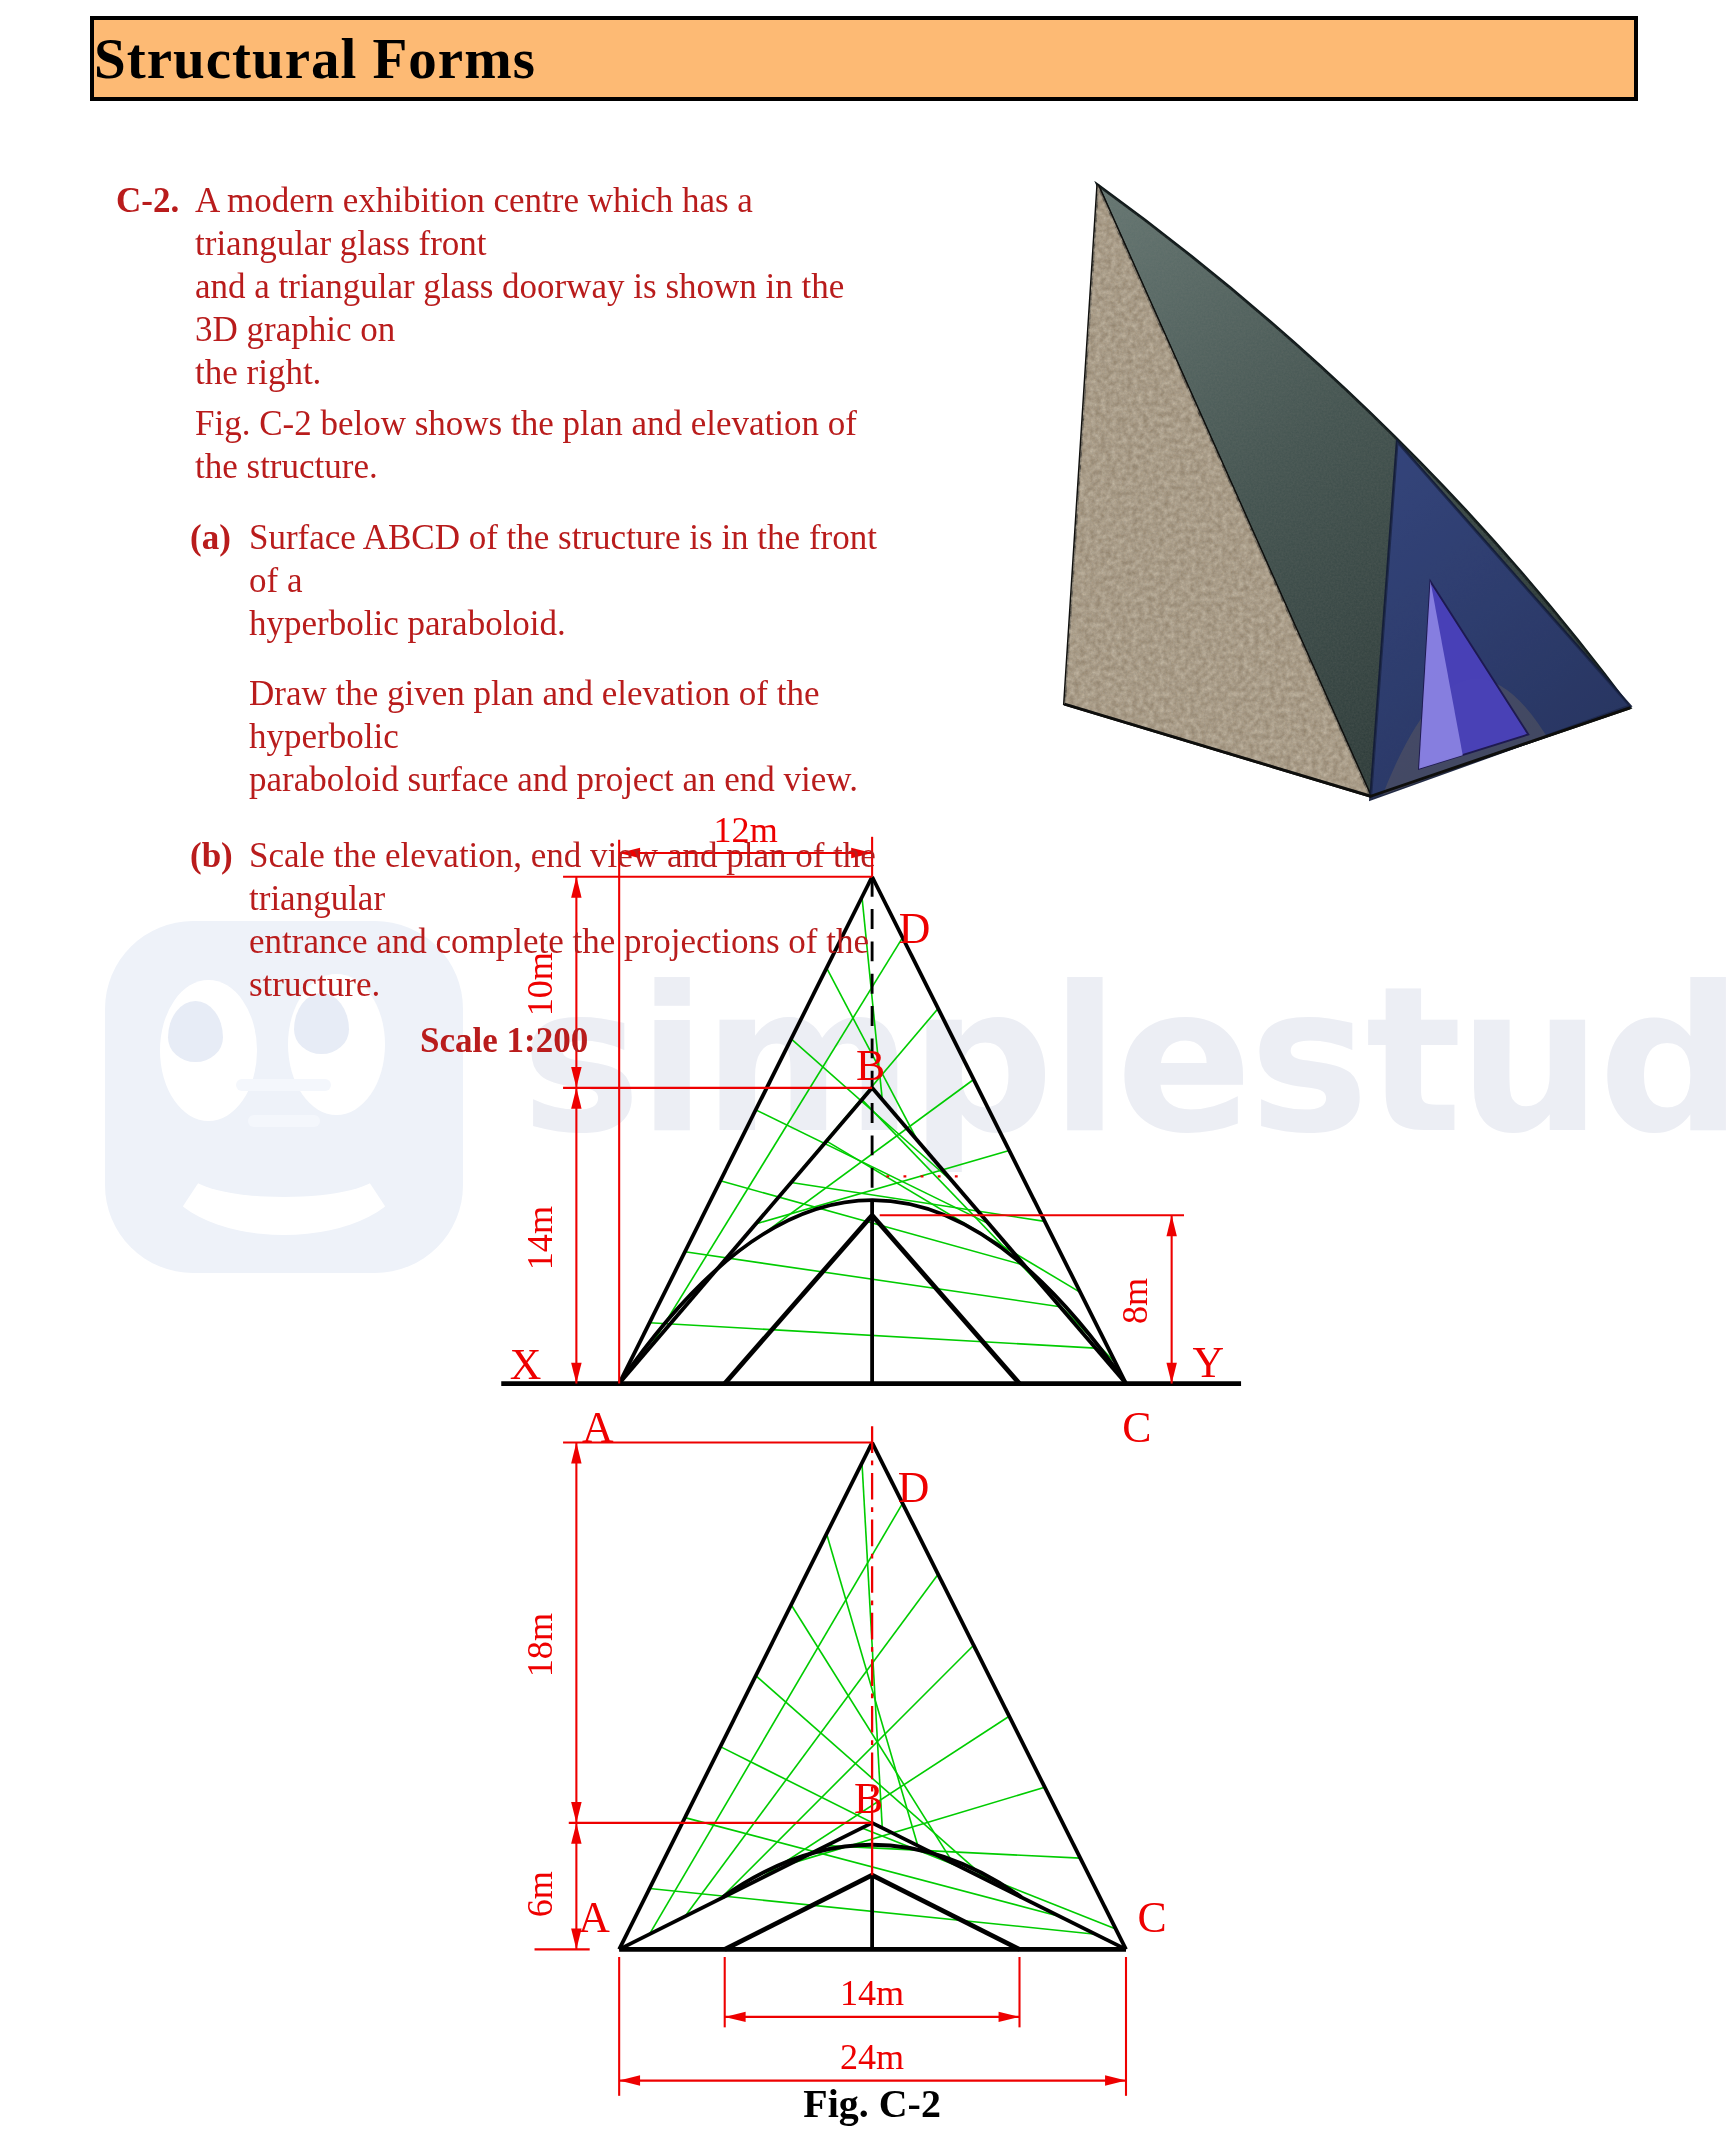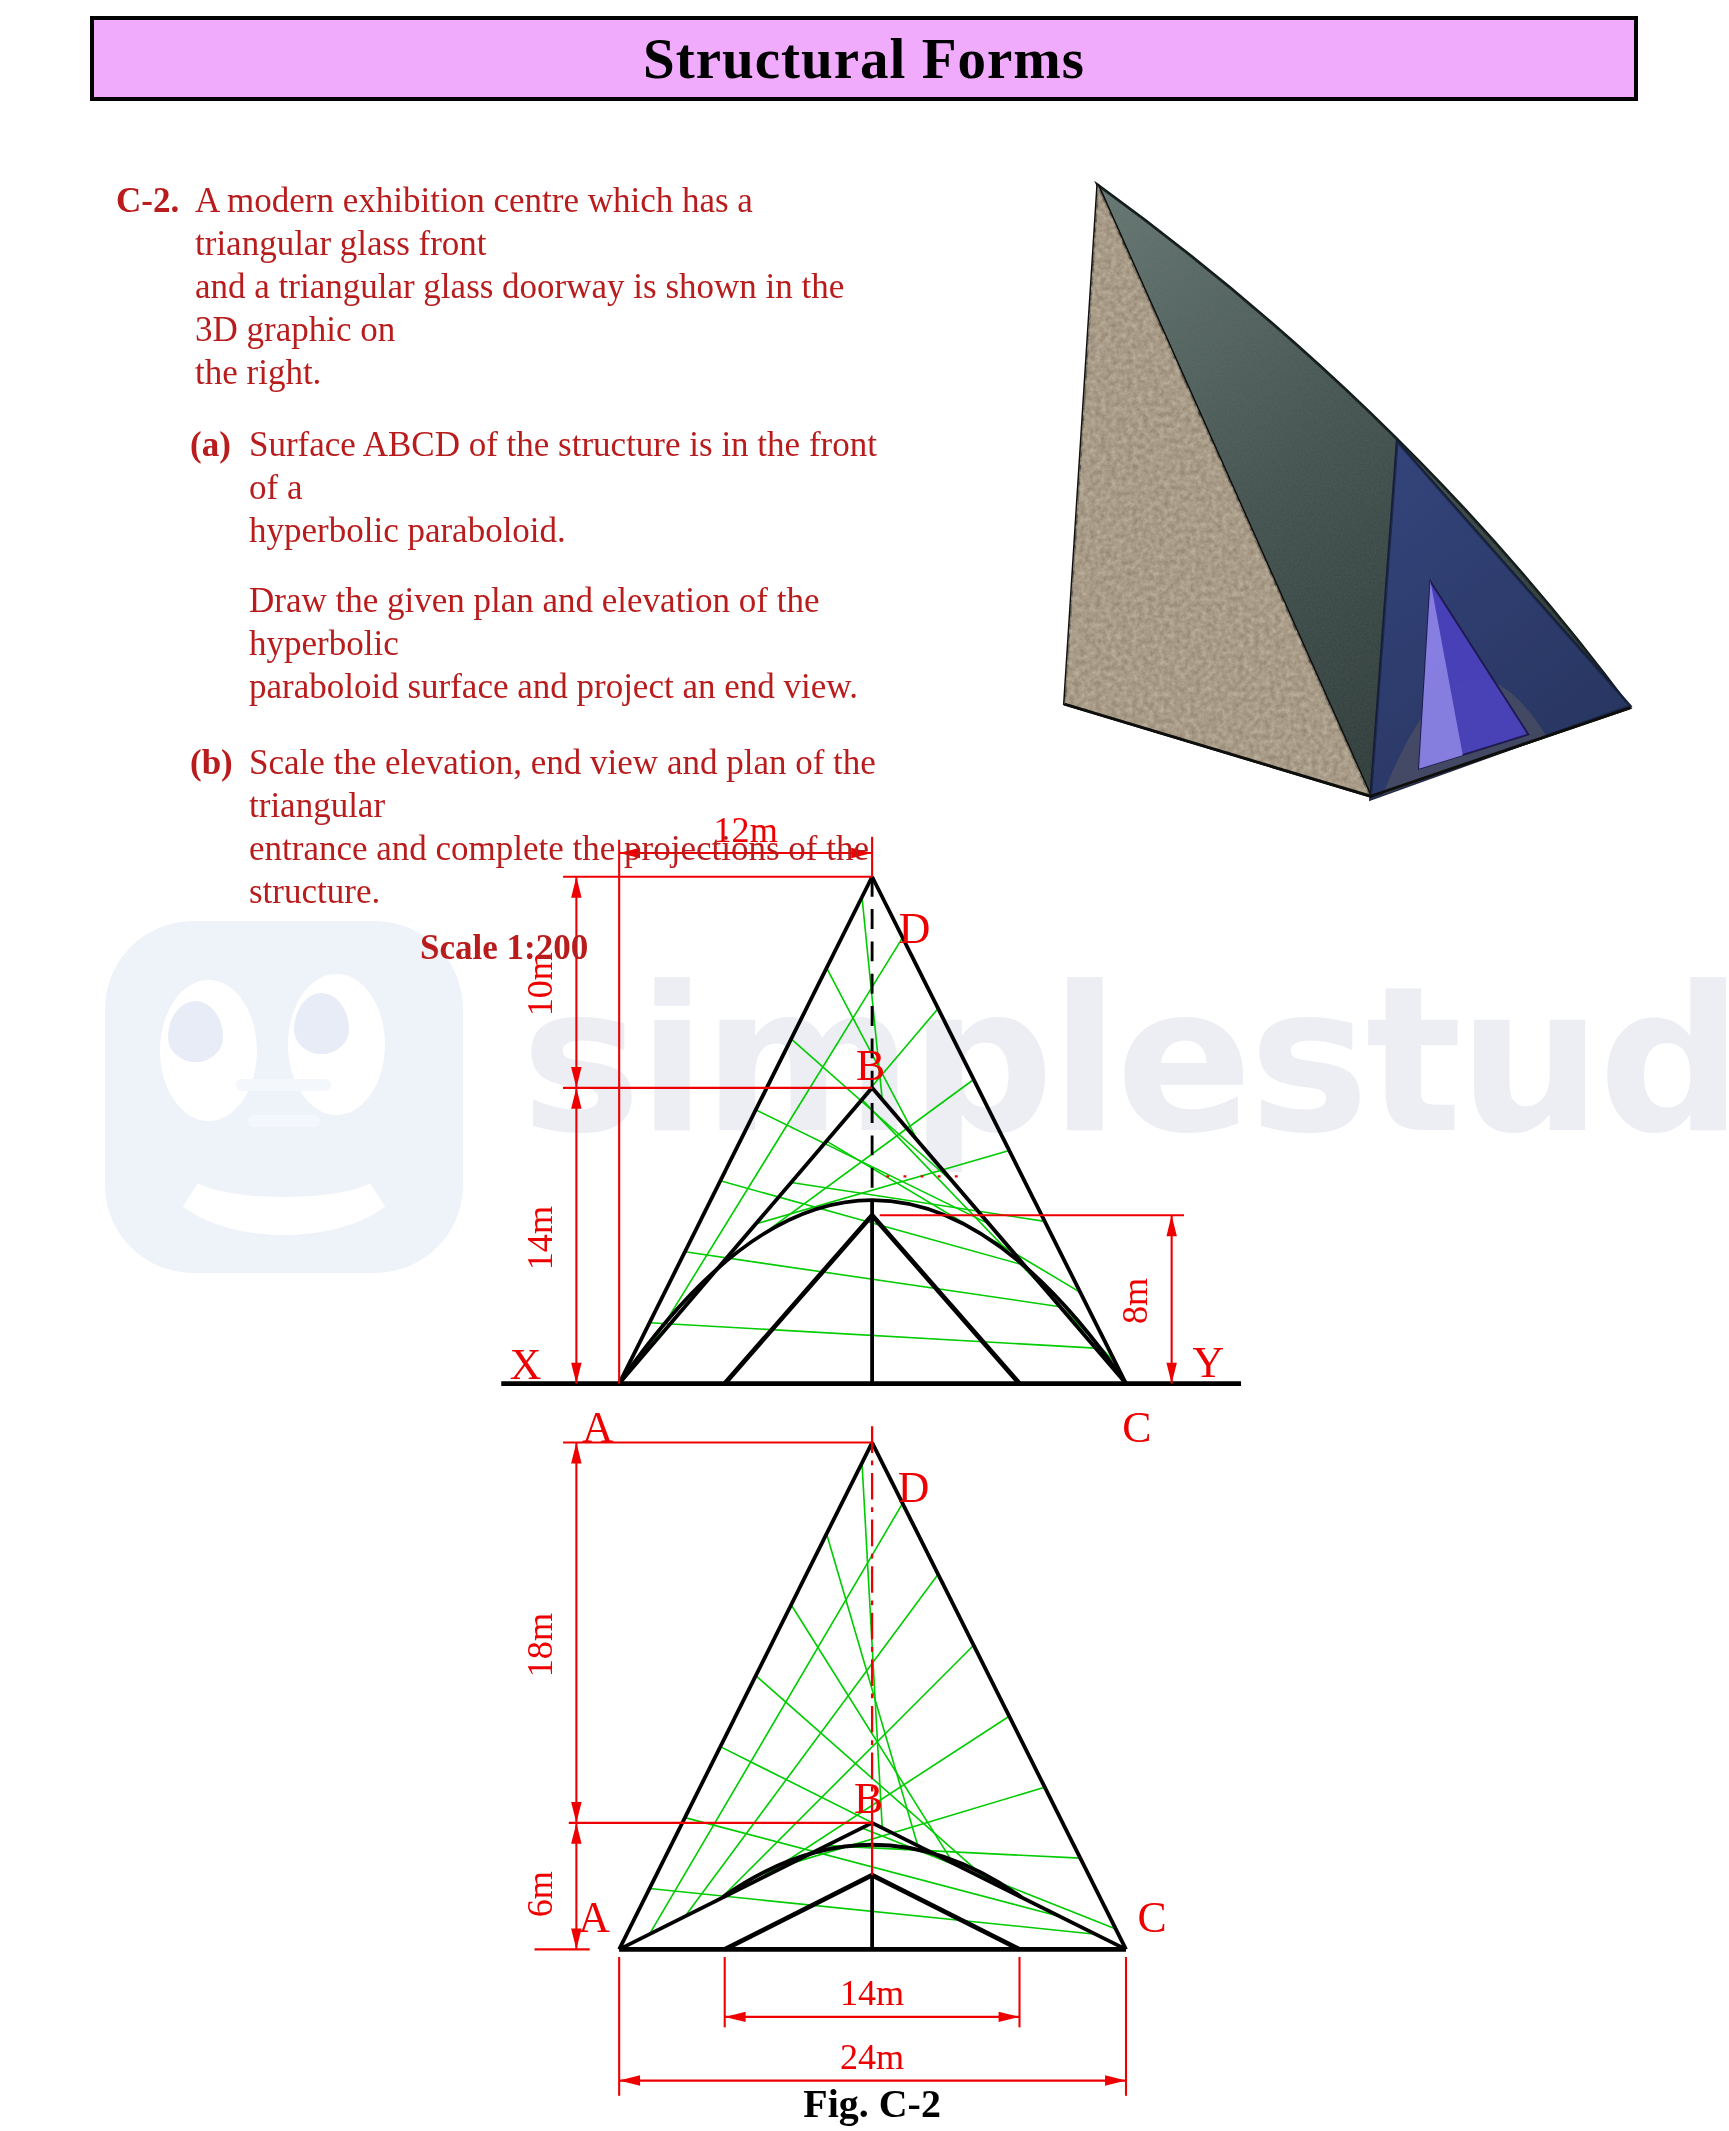--- a/index.html
+++ b/index.html
@@ -1,21 +1,21 @@
 <!DOCTYPE html>
 <html style="font-size:15px"><head>
 <meta charset="utf-8">
 <style>
   html,body{margin:0;padding:0;background:#ffffff;}
   .page{position:relative;width:1729px;height:2131px;background:#ffffff;overflow:hidden;
         font-family:"Liberation Serif", serif;}
   
   .titlebox{position:absolute;left:90px;top:16px;width:1548px;height:85px;
-            background:#f0abfc;border:4.8px solid #000;box-sizing:border-box;
-            display:flex;align-items:center;justify-content:center;z-index:3;}
+            background:#fdba74;border:4.8px solid #000;box-sizing:border-box;
+            display:flex;align-items:center;justify-content:flex-start;z-index:3;}
   .titlebox .t{font-size:57px;font-weight:bold;color:#000;letter-spacing:1px;}
   
   .textcol{position:absolute;left:116px;top:179px;width:778px;z-index:3;
            font-size:35px;line-height:43px;color:#b91c1c;}
   .row{display:flex;}
   .qnum{font-weight:bold;width:79px;flex:0 0 79px;}
   .pre{white-space:pre-line;}
   .gap8{margin-top:7.6px;}
   .item{display:flex;margin-left:74px;margin-top:28.5px;}
   .ilabel{font-weight:bold;width:59px;flex:0 0 59px;}
@@ -57,20 +57,24 @@
   <div class="titlebox">
     <div class="t">Structural Forms</div>
   </div>
 
   <div class="textcol">
     <div class="row">
       <div class="qnum">C-2.</div>
       <div class="pre">A modern exhibition centre which has a triangular glass front
 and a triangular glass doorway is shown in the 3D graphic on
 the right.</div>
+    </div>
+    <div class="row gap8">
+      <div class="qnum"></div>
+      <div class="pre">Fig. C-2 below shows the plan and elevation of the structure.</div>
     </div>
     <div class="item">
       <div class="ilabel">(a)</div>
       <div class="pre">Surface ABCD of the structure is in the front of a
 hyperbolic paraboloid.</div>
     </div>
     <div class="sub pre">Draw the given plan and elevation of the hyperbolic
 paraboloid surface and project an end view.</div>
     <div class="item" style="margin-top:33px;">
       <div class="ilabel">(b)</div>

